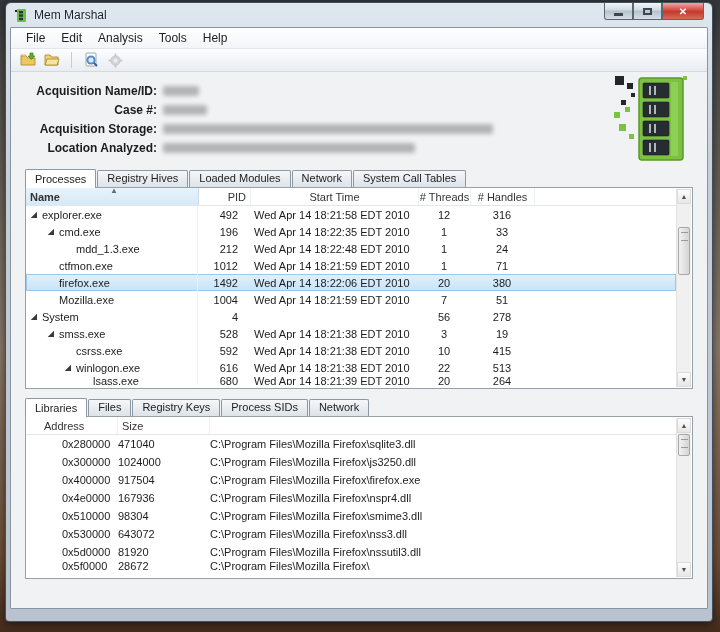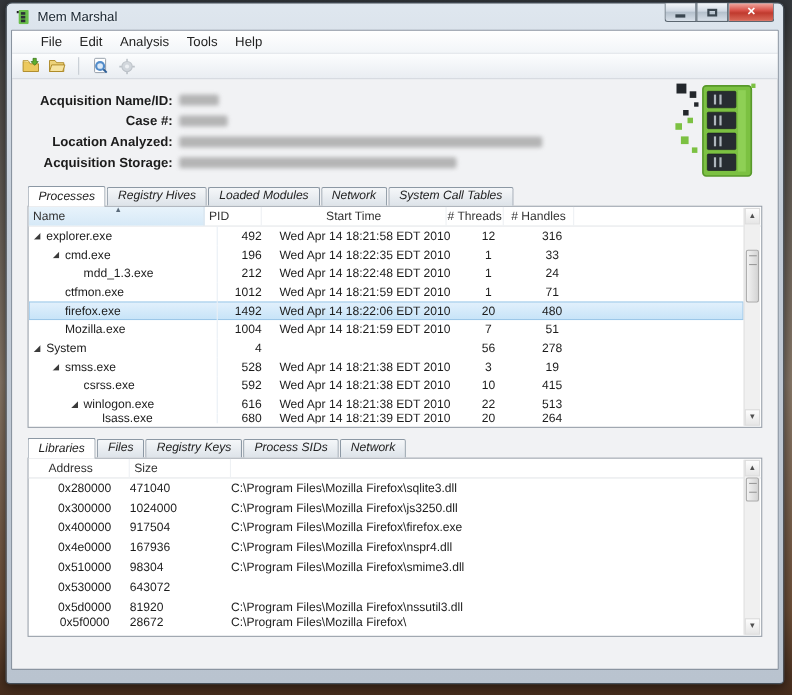--- a/index.html
+++ b/index.html
@@ -35,21 +35,21 @@
   .glyph-min { width:9px; height:3px; background:#3a4650; margin-top:7px; }
   .glyph-max { width:9px; height:7px; border:2px solid #3a4650; }
   
   .plate {
     position:absolute; left:4px; right:4px; top:24px; bottom:12px;
     background:#f1f2f4; border:1px solid #8a94a0; border-radius:1px;
     overflow:hidden;
   }
   .menubar {
     height:21px; background:linear-gradient(180deg,#ffffff,#f2f5f8);
-    border-bottom:1px solid #e2e6ea; display:flex; align-items:center; padding-left:18px;
+    border-bottom:1px solid #e2e6ea; display:flex; align-items:center; padding-left:7px;
   }
   .menu-item { font-size:12px; color:#222; padding:2px 8px; cursor:default; }
   .menu-item span::first-letter { text-decoration:underline; }
   .toolbar {
     height:23px; background:linear-gradient(180deg,#fcfdfe,#e9edf2);
     border-bottom:1px solid #d4d9df; display:flex; align-items:center; padding-left:8px; gap:6px;
   }
   .tool-sep { width:1px; height:16px; background:#c6ccd3; margin:0 4px; }
   .tool-btn { width:18px; height:18px; display:flex; align-items:center; justify-content:center; }
   .tool-btn.disabled { opacity:.45; }
@@ -61,52 +61,52 @@
   .info-row:nth-child(1) .redact { width:36px; }
   .info-row:nth-child(2) .redact { width:44px; }
   .info-row:nth-child(3) .redact { width:330px; }
   .info-row:nth-child(4) .redact { width:252px; }
   .logo { position:absolute; right:20px; top:2px; }
   
   .tabs { display:flex; align-items:flex-end; height:19px; margin:0 14px; position:relative; z-index:2; }
   .tab {
     font-size:11px; color:#222; padding:1px 9px 3px; margin-right:1px;
     border:1px solid #8c98a4; border-bottom:none; border-radius:2px 2px 0 0;
-    background:linear-gradient(180deg,#f5f7f9,#dde3e9); height:17px; cursor:default; white-space:nowrap;font-style:italic;
+    background:linear-gradient(180deg,#f5f7f9,#dde3e9); height:17px; cursor:default; white-space:nowrap;
   }
   .tab.active { background:#fff; height:19px; padding-top:3px; position:relative; z-index:3; margin-bottom:-1px; }
   
   .tablebox {
     margin:0 14px; background:#fff; border:1px solid #979fa9; position:relative; overflow:hidden;
   }
   .tbl-head { display:flex; height:18px; border-bottom:1px solid #e4e7ea; background:#fff; font-size:11px; color:#333; }
   .hcell { display:flex; align-items:center; padding:0 4px; border-right:1px solid #eef1f4; position:relative; }
   .row { display:flex; height:17px; font-size:11px; color:#1c1c1c; align-items:center; }
   .row.selected { background:linear-gradient(180deg,#e3f1fc,#c6e3f8); box-shadow:inset 0 0 0 1px #9cc7e8; }
   .row.clipped { height:9px; overflow:hidden; }
   
   .c-name { width:172px; padding-left:0; display:flex; align-items:center; border-right:1px solid #e9eff5; height:100%; }
-  .h-name { width:160px; background:linear-gradient(180deg,#e8f3fb,#d6e9f7); border-right:1px solid #c9dbe9; }
+  .h-name { width:173px; background:linear-gradient(180deg,#e8f3fb,#d6e9f7); border-right:1px solid #c9dbe9;font-weight:bold; }
   .sort-arrow { position:absolute; top:-2px; left:50%; font-size:8px; color:#5a6a7a; }
   .c-pid { width:52px; text-align:right; padding-right:12px; }
-  .h-pid { width:52px; padding-right:4px; }
+  .h-pid { width:52px; justify-content:flex-end; padding-right:4px; }
   .c-start { width:168px; padding-left:4px; white-space:nowrap; }
   .h-start { width:168px; justify-content:center; }
   .c-thr { width:52px; text-align:center; }
   .h-thr { width:52px; justify-content:center; white-space:nowrap; }
   .c-hnd { width:64px; text-align:center; }
   .h-hnd { width:64px; justify-content:center; white-space:nowrap; }
   .indent { display:inline-block; height:1px; }
   .exp {
     width:7px; height:7px; margin-right:5px; flex:none; visibility:hidden;
     background:#3a3a3a; clip-path:polygon(100% 10%, 100% 100%, 10% 100%);
   }
   .row.expander .exp { visibility:visible; }
   
-  .c-addr { width:92px; padding-left:10px;text-align:center; }
+  .c-addr { width:92px; padding-left:36px; }
   .h-addr { width:92px; padding-left:18px; }
   .c-size { width:92px; }
   .h-size { width:92px; }
   .c-path { flex:1; white-space:nowrap; overflow:hidden; }
   .h-path { flex:1; }
   .tbl2 .row { height:18px; }
   .tbl2 .row.clipped { height:10px; }
   
   .vscroll { position:absolute; top:1px; right:1px; bottom:1px; width:15px; background:#f0f0f0; border-left:1px solid #e2e2e2; }
   .sb-btn { height:15px; display:flex; align-items:center; justify-content:center; font-size:7px; color:#505050; background:linear-gradient(180deg,#fdfdfd,#e6e6e6); border:1px solid #dcdcdc; }
@@ -195,25 +195,25 @@
       <div>
           <div class="info-row">
           <span class="info-label">Acquisition Name/ID:</span>
           <span class="redact"></span>
         </div>
           <div class="info-row">
           <span class="info-label">Case #:</span>
           <span class="redact"></span>
         </div>
           <div class="info-row">
+          <span class="info-label">Acquisition Storage:</span>
+          <span class="redact"></span>
+        </div>
+          <div class="info-row">
           <span class="info-label">Location Analyzed:</span>
-          <span class="redact"></span>
-        </div>
-          <div class="info-row">
-          <span class="info-label">Acquisition Storage:</span>
           <span class="redact"></span>
         </div>
         </div>
       <svg class="logo" width="74" height="90" viewBox="0 0 74 90">
         <rect x="26" y="4" width="44" height="82" rx="3" fill="#7cc142" stroke="#58992a" stroke-width="1.5"></rect>
         <rect x="58" y="8" width="7" height="74" fill="#8ed055"></rect>
         <g fill="#272c31" stroke="#1a1e22" stroke-width=".6">
           <rect x="30" y="9" width="26" height="15" rx="1"></rect>
           <rect x="30" y="28" width="26" height="15" rx="1"></rect>
           <rect x="30" y="47" width="26" height="15" rx="1"></rect>
@@ -323,21 +323,21 @@
         </div>
           <div class="row selected">
           <div class="c-name">
             <span class="indent" style="width: 21px;"></span>
             <span class="exp"></span>
             <span>firefox.exe</span>
           </div>
           <div class="c-pid">1492</div>
           <div class="c-start">Wed Apr 14 18:22:06 EDT 2010</div>
           <div class="c-thr">20</div>
-          <div class="c-hnd">480</div>
+          <div class="c-hnd">380</div>
           <div style="flex:1;"></div>
         </div>
           <div class="row">
           <div class="c-name">
             <span class="indent" style="width: 21px;"></span>
             <span class="exp"></span>
             <span>Mozilla.exe</span>
           </div>
           <div class="c-pid">1004</div>
           <div class="c-start">Wed Apr 14 18:21:59 EDT 2010</div>
@@ -451,20 +451,21 @@
           <div class="c-path">C:\Program Files\Mozilla Firefox\nspr4.dll</div>
         </div>
           <div class="row">
           <div class="c-addr">0x510000</div>
           <div class="c-size">98304</div>
           <div class="c-path">C:\Program Files\Mozilla Firefox\smime3.dll</div>
         </div>
           <div class="row">
           <div class="c-addr">0x530000</div>
           <div class="c-size">643072</div>
+          <div class="c-path">C:\Program Files\Mozilla Firefox\nss3.dll</div>
         </div>
           <div class="row">
           <div class="c-addr">0x5d0000</div>
           <div class="c-size">81920</div>
           <div class="c-path">C:\Program Files\Mozilla Firefox\nssutil3.dll</div>
         </div>
           <div class="row clipped">
           <div class="c-addr">0x5f0000</div>
           <div class="c-size">28672</div>
           <div class="c-path">C:\Program Files\Mozilla Firefox\</div>

